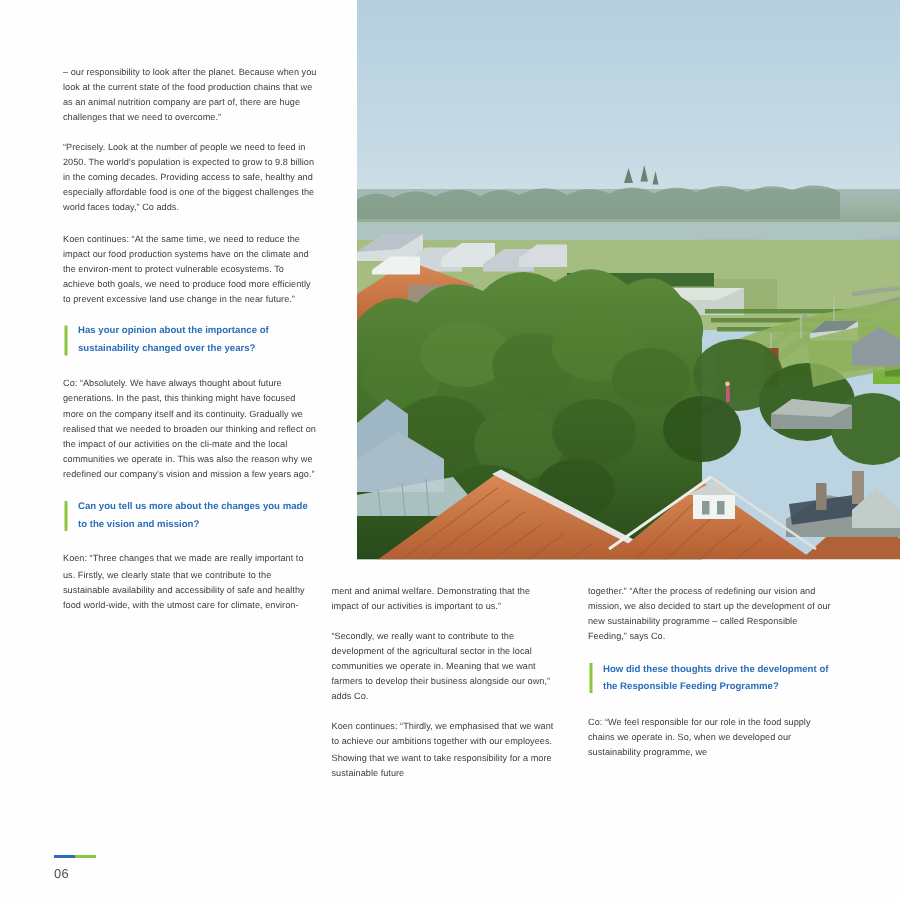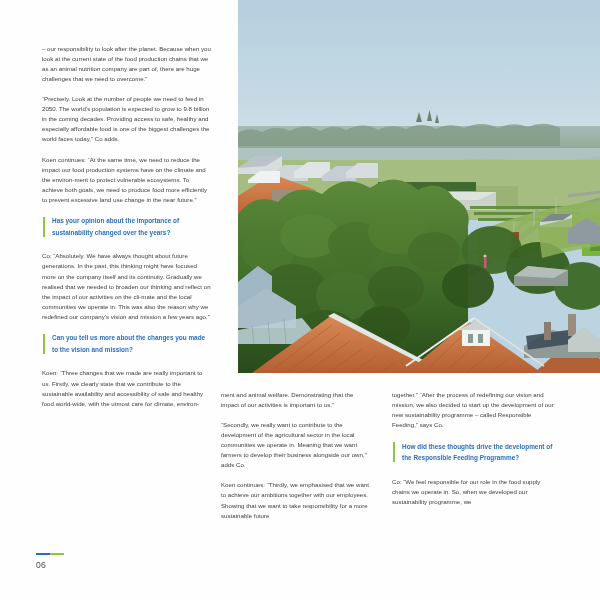--- a/index.html
+++ b/index.html
@@ -59,21 +59,21 @@
     font-weight: bold;
     font-size: 6.4px;
     line-height: 11.6px;
     letter-spacing: 0.01px;
     display: block;
   }
 
   
   .footer {
     position: absolute;
-    left: 36px; top: 553px;
+    left: 36px; top: 570px;
     width: 80px;
   }
   .footer-bars {
     display: flex;
     width: 28px; height: 2.4px;
     margin-bottom: 5px;
   }
   .bar-blue  { flex: 1; background: #2a6ebb; }
   .bar-green { flex: 1; background: #8cc63e; }
   .folio {

